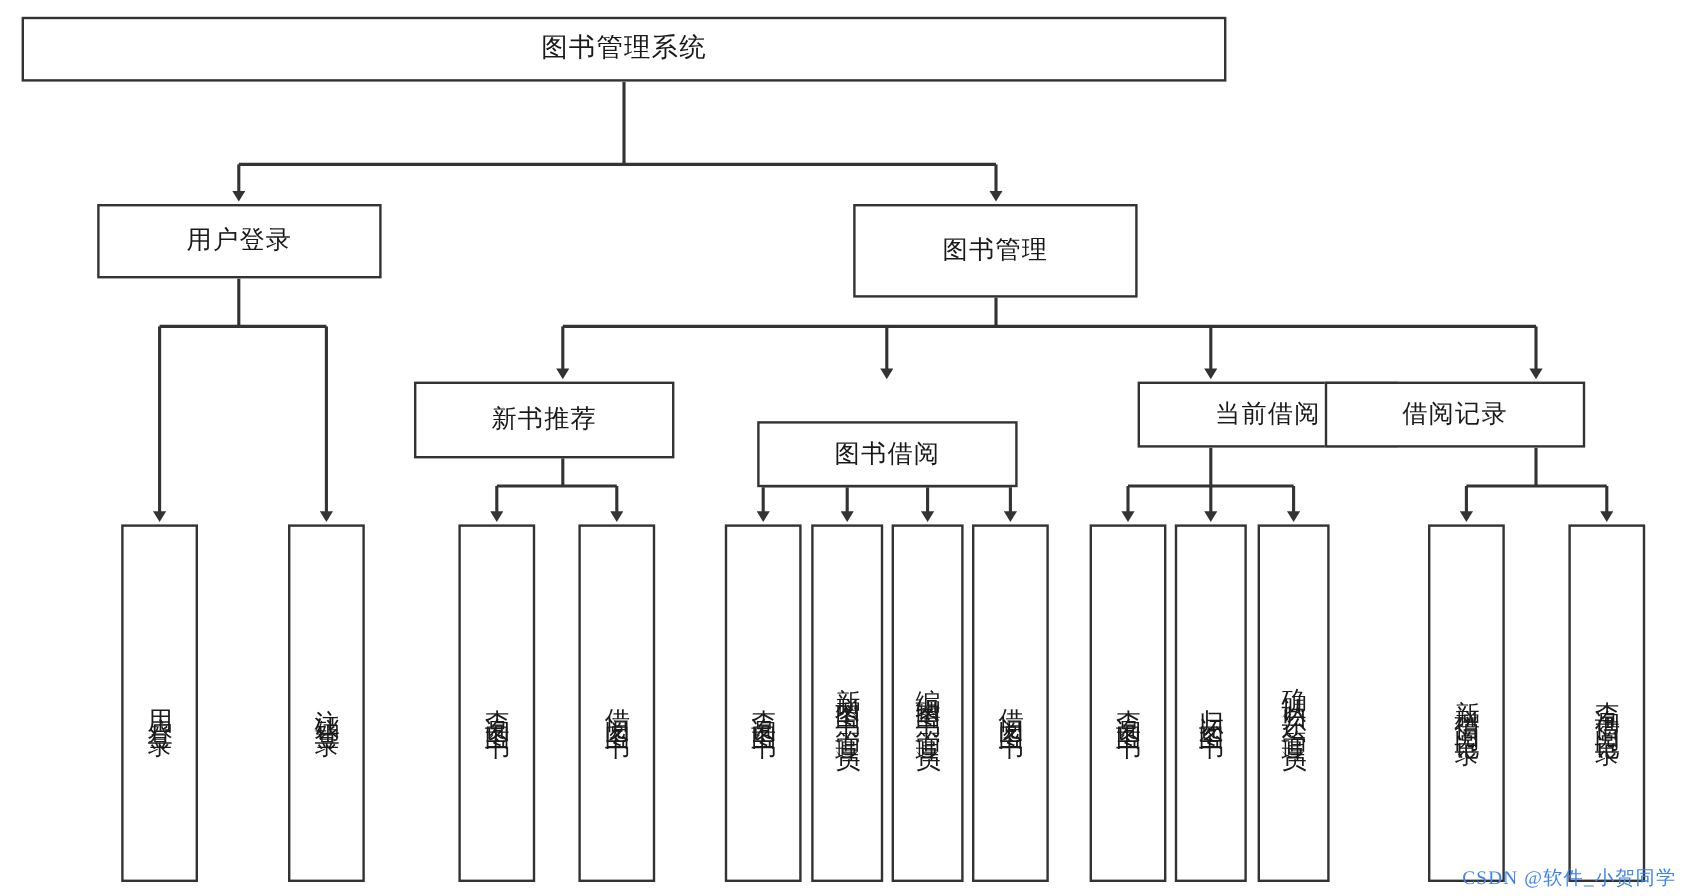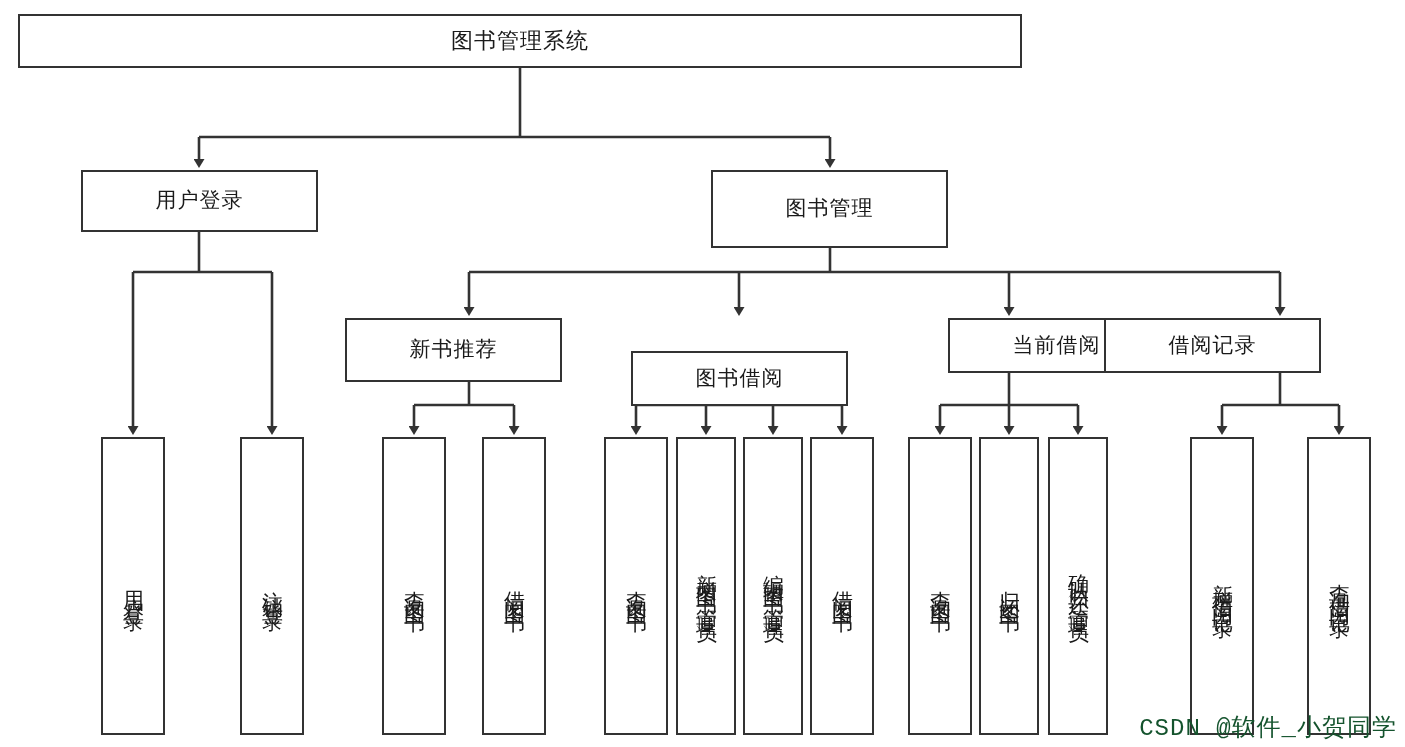--- a/index.html
+++ b/index.html
@@ -47,25 +47,25 @@
   }
   .node.v .vtext{
     writing-mode:vertical-rl;
     text-orientation:upright;
     white-space:nowrap;
     display:block;
   }
   .watermark{
     position:absolute;
     right:8px;bottom:4px;
-    font-size:24px;
-    color:#14532d;
+    font-size:16px;
+    color:#3b82f6;
     letter-spacing:1px;
     white-space:nowrap;
-    font-family:Liberation Mono, monospace;
+    font-family:Liberation Serif, serif;
   }
 </style>
 </head>
 <body>
 
 <div id="diagram">
 
   <svg id="edges" viewBox="0 0 1405 747" width="1405" height="747">
     <defs>
       <marker id="arrow" markerWidth="9" markerHeight="11" refX="1" refY="5.5" orient="auto" markerUnits="userSpaceOnUse">

